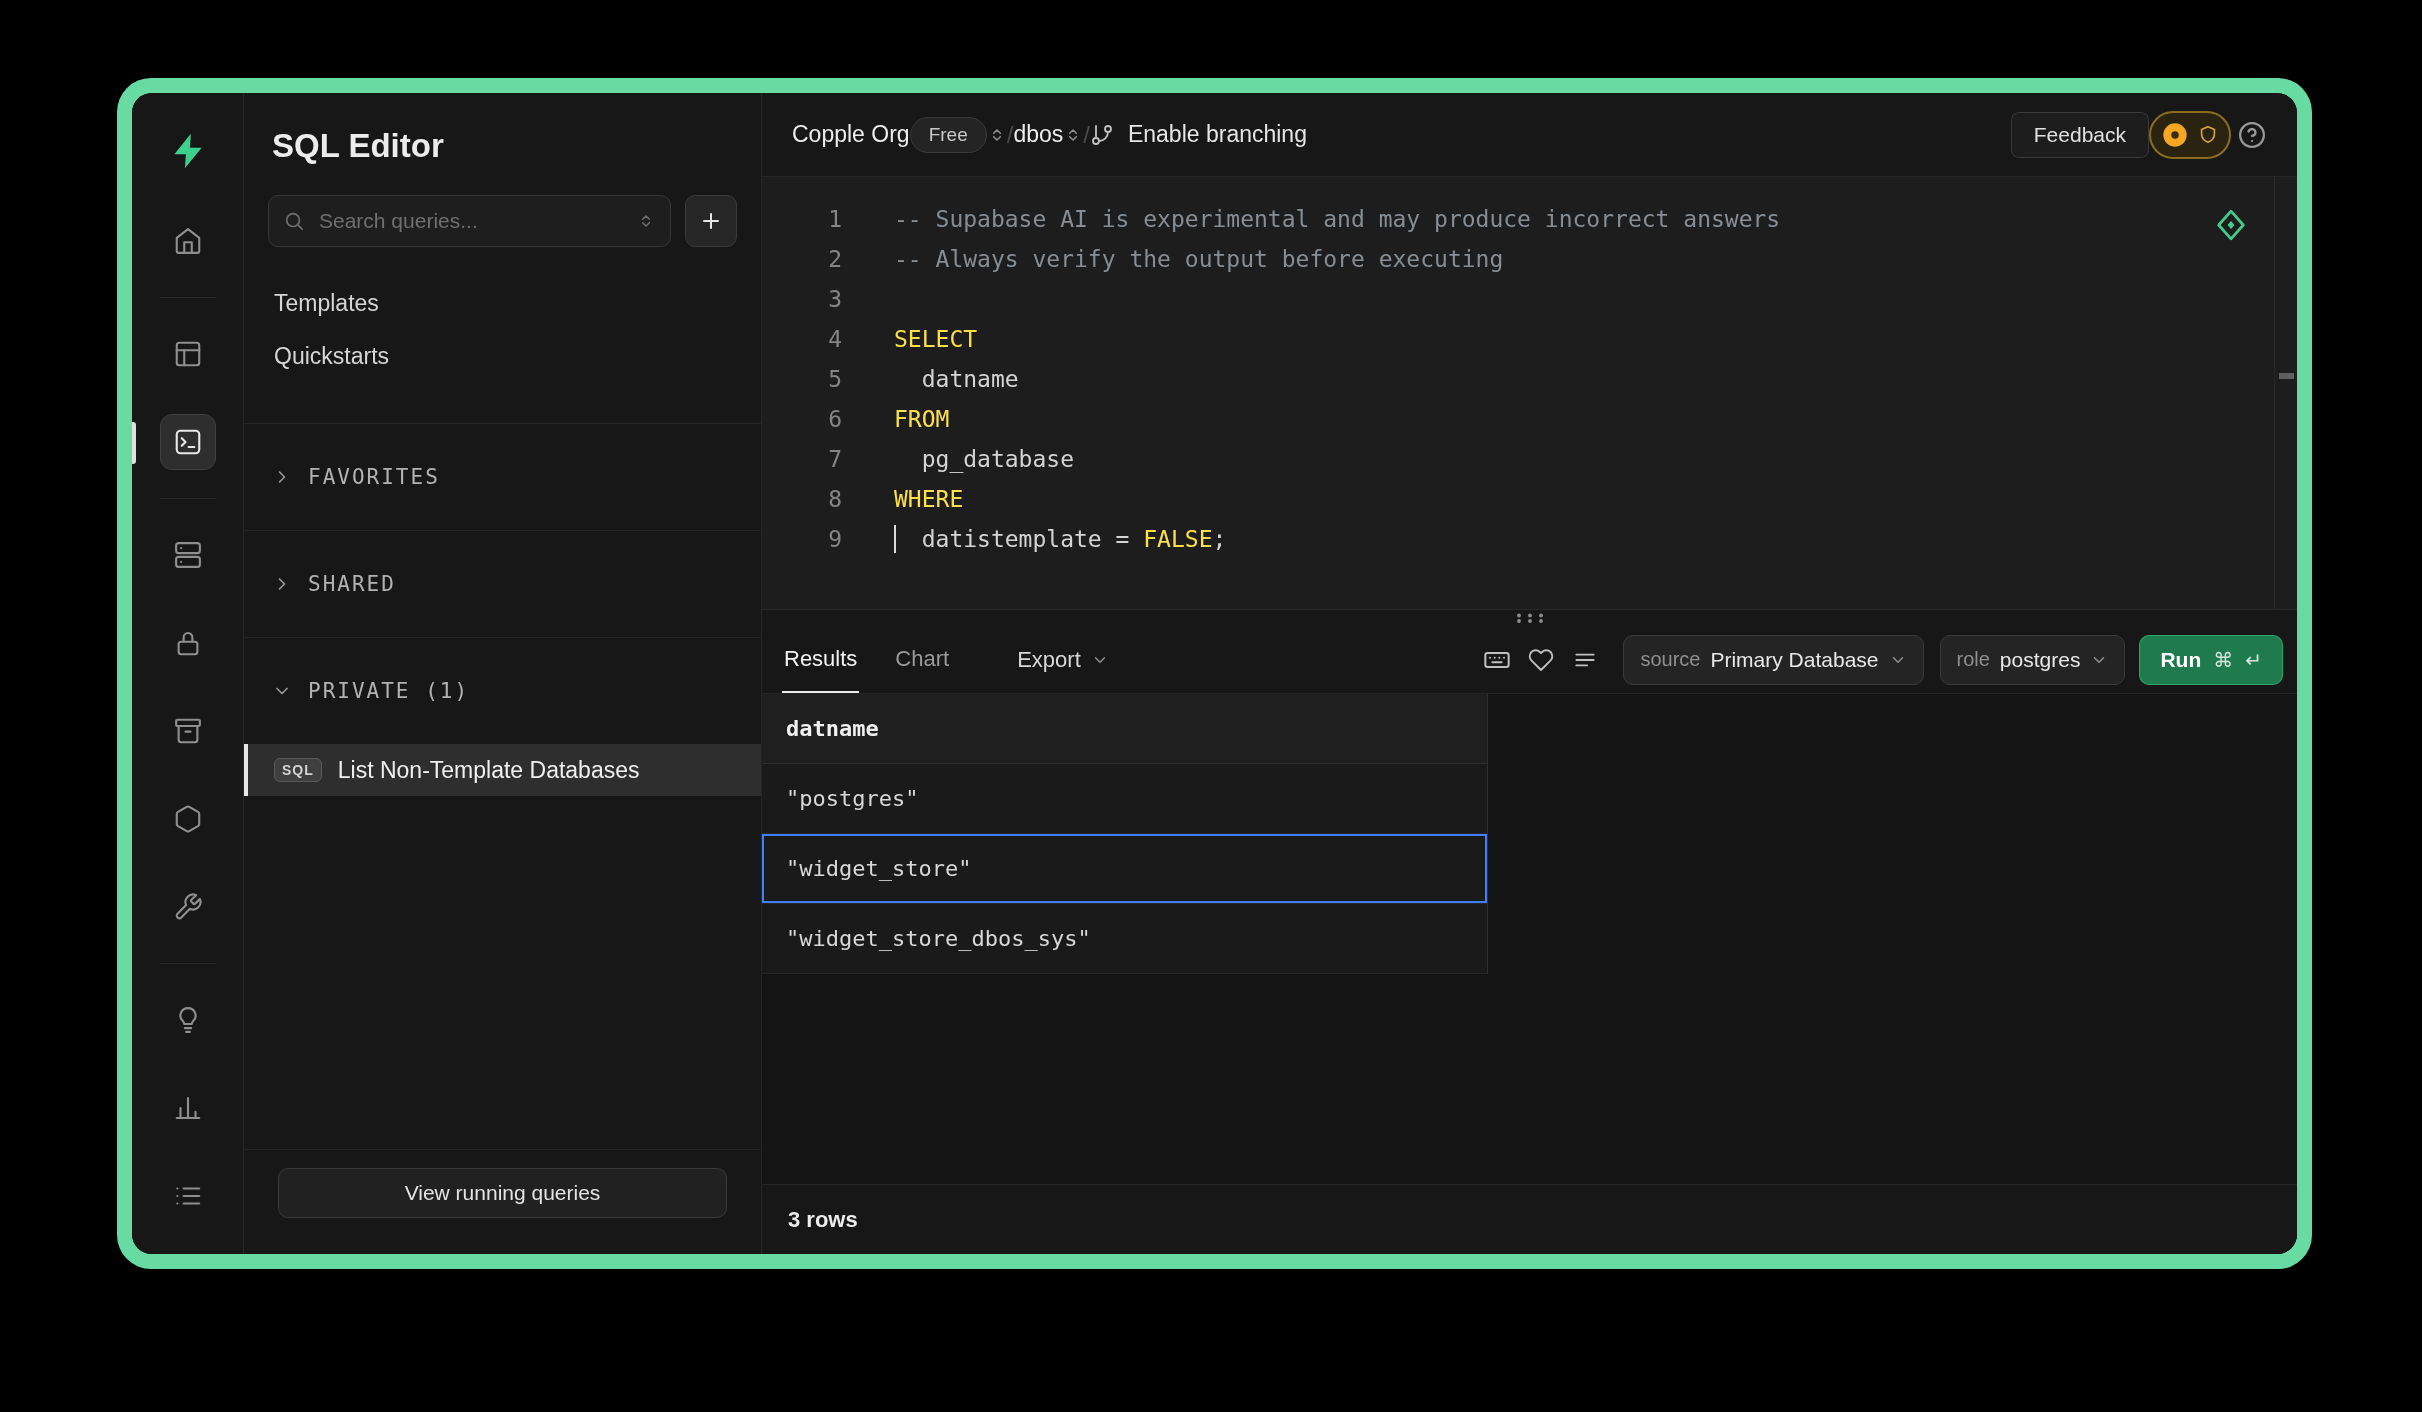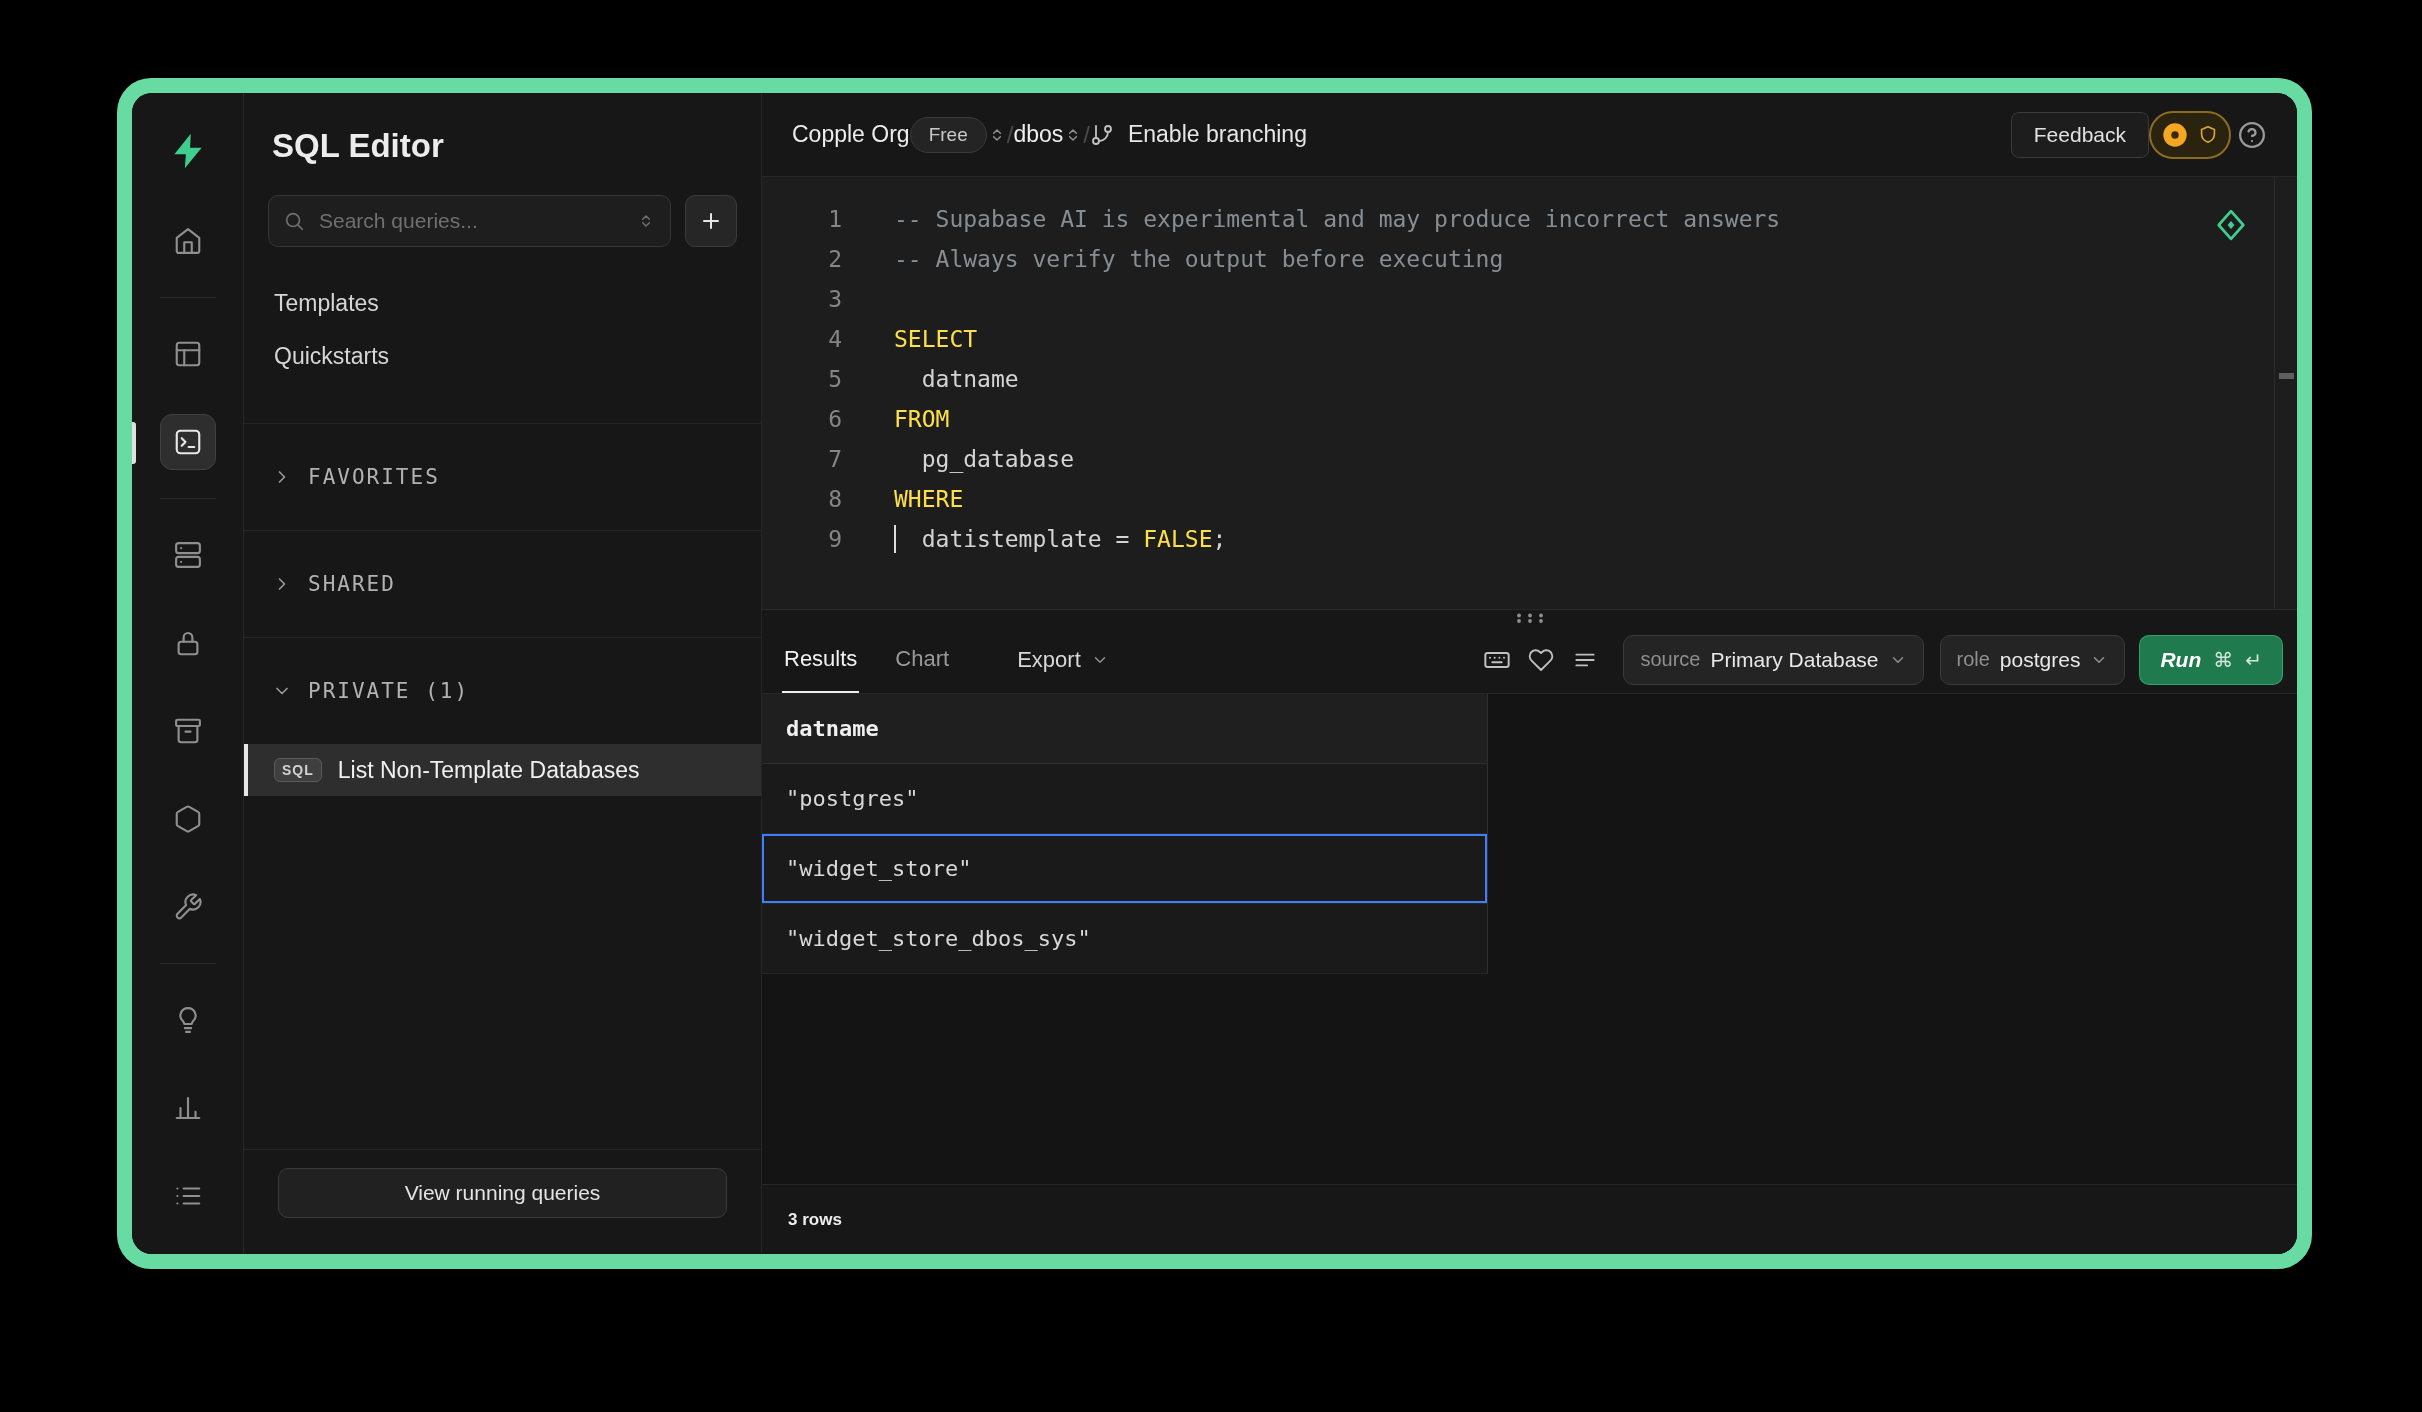--- a/index.html
+++ b/index.html
@@ -81,33 +81,33 @@
   .export-btn span{font-size:22px;color:#d8d8d8;}
   .export-btn svg{stroke:#8f8f8f;fill:none;stroke-width:2;stroke-linecap:round;stroke-linejoin:round;}
   .tb-spacer{flex:1;}
   .tb-icon{display:grid;place-items:center;width:44px;background:none;border:none;cursor:pointer;}
   .tb-icon svg{stroke:#c0c0c0;fill:none;stroke-width:1.7;stroke-linecap:round;stroke-linejoin:round;}
   .pill{align-self:center;height:50px;display:flex;align-items:center;gap:10px;padding:0 16px;border:1px solid #3a3a3a;background:#242424;border-radius:10px;margin-left:16px;cursor:pointer;box-sizing:border-box;}
   .pill .pill-key{font-size:20px;color:#8f8f8f;}
   .pill .pill-val{font-size:21px;color:#e8e8e8;}
   .pill svg{stroke:#8f8f8f;fill:none;stroke-width:2;stroke-linecap:round;stroke-linejoin:round;}
   .run-btn{align-self:center;height:50px;display:flex;align-items:center;gap:12px;padding:0 20px;margin-left:14px;border:1px solid rgba(62,207,142,.5);background:#1f7a4d;border-radius:10px;cursor:pointer;font-family:"Liberation Sans",sans-serif;}
-  .run-btn .run-label{font-size:21px;font-weight:600;color:#fff;font-style:italic;}
+  .run-btn .run-label{font-size:21px;font-weight:600;color:#fff;}
   .run-btn .key{font-size:20px;color:rgba(255,255,255,.8);}
 
   
   .results-area{flex:1;min-height:0;background:#141414;overflow:hidden;}
   .results-table{width:726px;border-right:1px solid #2e2e2e;box-sizing:border-box;background:#1a1a1a;}
   .result-header{height:70px;display:flex;align-items:center;padding:0 24px;background:#1f1f1f;border-bottom:1px solid #2e2e2e;font-family:"DejaVu Sans Mono",monospace;font-size:22px;font-weight:700;color:#f0f0f0;box-sizing:border-box;cursor:pointer;}
   .result-row{height:70px;display:flex;align-items:center;padding:0 24px;border-bottom:1px solid #262626;font-family:"DejaVu Sans Mono",monospace;font-size:22px;color:#d8d8d8;box-sizing:border-box;cursor:pointer;background:#1a1a1a;}
   .result-row.selected{box-shadow:inset 0 0 0 2px #3e7eff;}
 
   
   .status-bar{height:70px;flex:none;border-top:1px solid #262626;background:#171717;display:flex;align-items:center;padding:0 26px;box-sizing:border-box;}
-  .status-text{font-size:17px;font-weight:700;color:#ededed;}
+  .status-text{font-size:22px;font-weight:700;color:#ededed;}
 </style>
 </head>
 <body>
 
 <div class="stage">
   <div class="frame">
     <div class="app">
 
       <nav class="rail">
         <div class="rail-logo">

